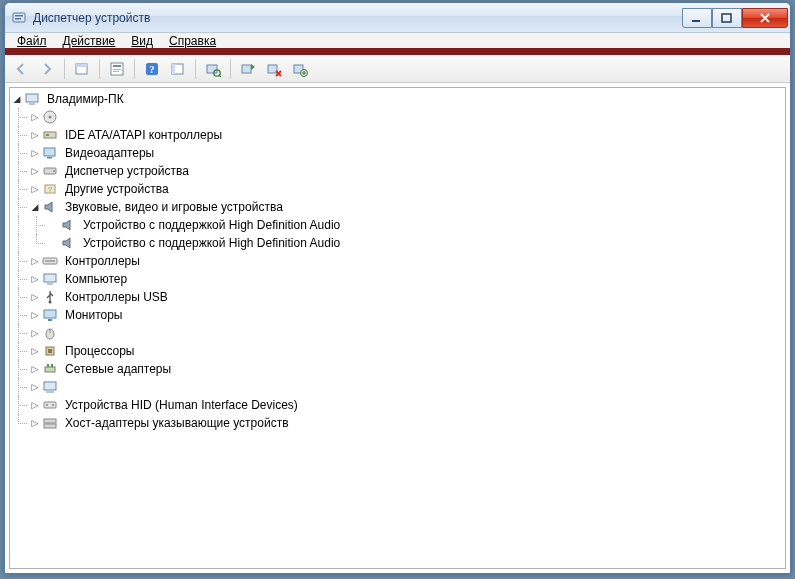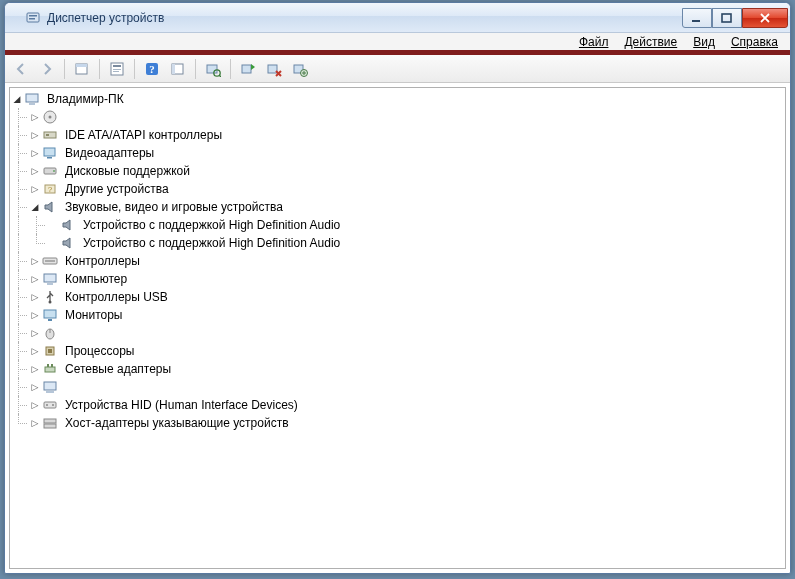--- a/index.html
+++ b/index.html
@@ -22,21 +22,21 @@
     box-shadow: 0 0 6px rgba(0,0,0,0.3);
     display: flex;
     flex-direction: column;
   }
   .titlebar {
     height: 30px;
     background: linear-gradient(to bottom, #f1f6fb 0%, #dde9f7 45%, #cdddf0 46%, #dfeaf7 100%);
     border-radius: 5px 5px 0 0;
     display: flex;
     align-items: center;
-    padding: 0 0 0 20px;
+    padding: 0 0 0 6px;
     border-bottom: 1px solid #b9c8db;
   }
   .titlebar .app-icon {
     width: 16px; height: 16px;
     margin-right: 6px;
     display: flex; align-items: center; justify-content: center;
   }
   .titlebar .title { color: #1e3a5f; font-size: 12px; flex: 1; }
   .winbtns { display: flex; gap: 0; margin-right: 2px; }
   .winbtn {
@@ -55,22 +55,21 @@
     color: #fff;
     border-radius: 0 0 3px 0;
   }
   .winbtn svg { width: 12px; height: 10px; }
   .menubar {
     height: 22px;
     display: flex;
     align-items: stretch;
     padding: 0 4px;
     background: #f4f4f4;
-    border-bottom: 5px solid #7f1d1d;
-    justify-content: flex-end;
+    border-bottom: 7px solid #7f1d1d;
   }
   .menu-item {
     padding: 3px 8px 3px 8px;
     color: #000;
     display: flex;
     align-items: center;
   }
   .menu-item .ul { text-decoration: underline; }
   .toolbar {
     height: 28px;
@@ -321,21 +320,21 @@
                   <span class="dotted-v"></span>
                   <span class="dotted-h"></span>
                 </span>
             <span class="arrow">▷</span>
             <span class="node-icon">
                   <svg viewBox="0 0 16 16" width="16" height="16">
                     <rect x="2" y="5" width="12" height="6" fill="#d8d8d8" stroke="#888" rx="1"></rect>
                     <circle cx="12" cy="8" r="1" fill="#6aa66a"></circle>
                   </svg>
                 </span>
-            <span class="label">Дисковые поддержкой</span>
+            <span class="label">Диспетчер устройства</span>
           </div>
             </li>
           <li>
               <div class="row">
             <span class="indent">
                   <span class="dotted-v"></span>
                   <span class="dotted-h"></span>
                 </span>
             <span class="arrow">▷</span>
             <span class="node-icon">

